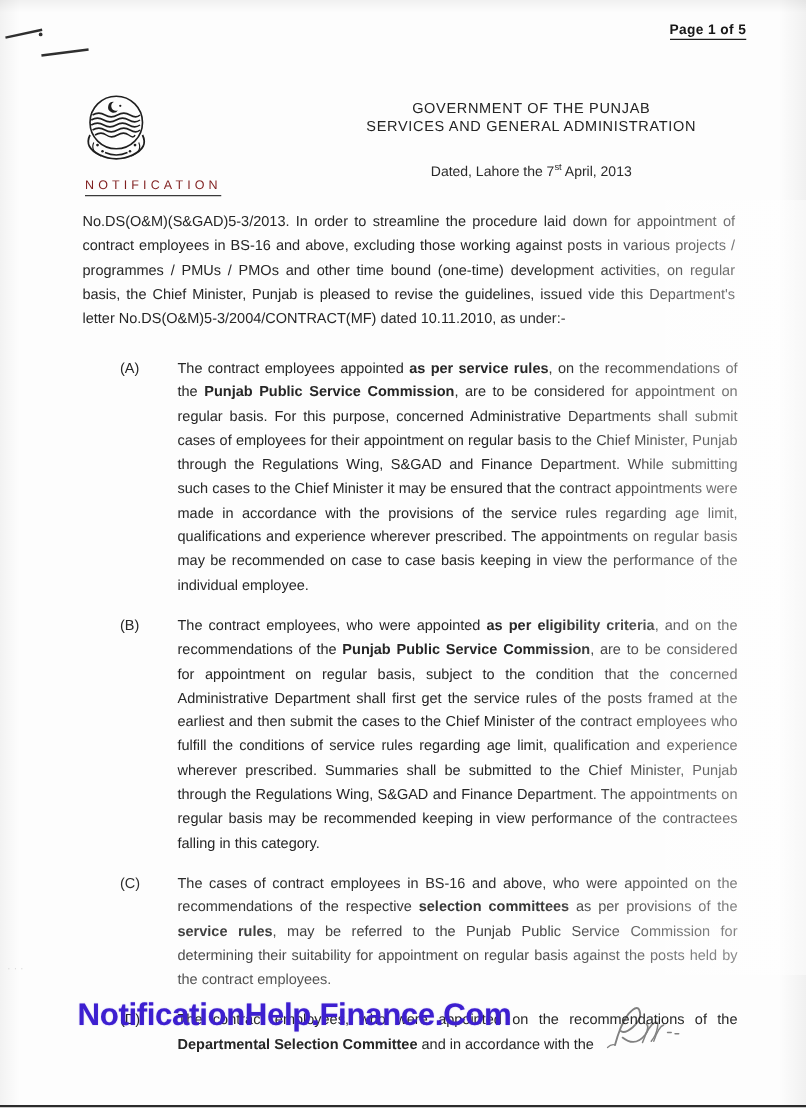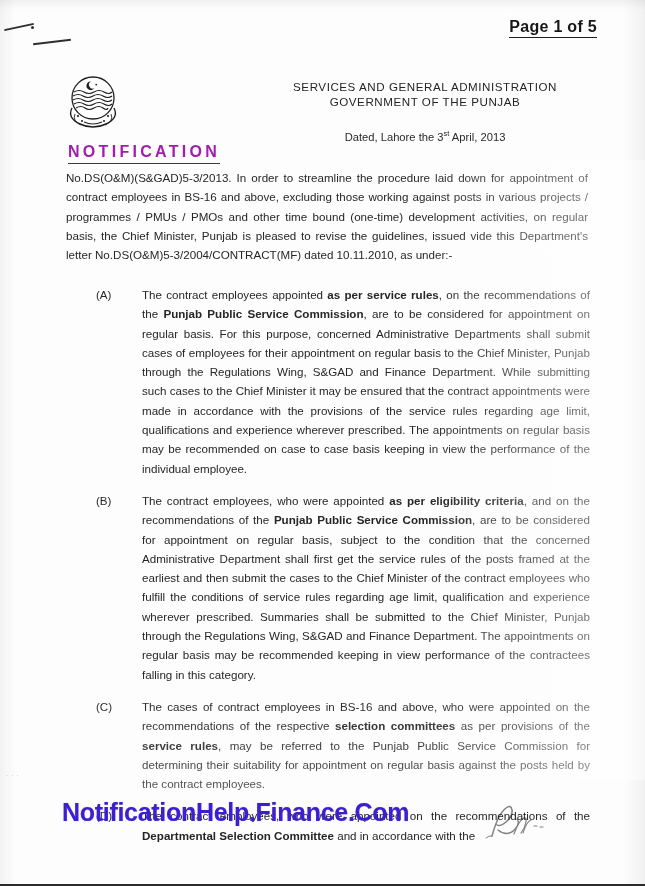--- a/index.html
+++ b/index.html
@@ -62,21 +62,21 @@
     background: #2f2f2f;
     border-radius: 50%;
     pointer-events: none;
   }
 
   
   .page-number {
     position: absolute;
     right: 48px;
     top: 18px;
-    font-size: 16px;
+    font-size: 11px;
     font-weight: bold;
     letter-spacing: 0.3px;
     border-bottom: 1.4px solid #1d1d1d;
     padding-bottom: 1px;
     color: #171717;
   }
 
   
   .emblem {
     position: absolute;
@@ -110,24 +110,24 @@
     font-size: 11.2px;
     color: #2a2a2a;
   }
   .gov-date sup { font-size: 7.5px; }
 
   
   .notification-title {
     position: absolute;
     left: 68px;
     top: 143px;
-    font-size: 16px;
-    font-weight: bold;
+    font-size: 10px;
+    font-weight: normal;
     letter-spacing: 3.3px;
-    color: #a21caf;
+    color: #7f1d1d;
     border-bottom: 1.3px solid #3a3a3a;
     padding-bottom: 2px;
   }
 
   
   .intro {
     position: absolute;
     left: 66px;
     top: 168px;
     width: 522px;
@@ -251,25 +251,25 @@
       <path d="M22 48 q9 4 18 0" fill="none" stroke="#1f1f1f" stroke-width="1.1"></path>
 
       <circle cx="16" cy="42" r="1.1" fill="#1f1f1f"></circle>
       <circle cx="46" cy="42" r="1.1" fill="#1f1f1f"></circle>
       <circle cx="20" cy="47" r="1" fill="#1f1f1f"></circle>
       <circle cx="42" cy="47" r="1" fill="#1f1f1f"></circle>
     </svg>
   </div>
 
   <div class="gov-block">
+    <div class="line">GOVERNMENT OF THE PUNJAB</div>
     <div class="line">SERVICES AND GENERAL ADMINISTRATION</div>
-    <div class="line">GOVERNMENT OF THE PUNJAB</div>
   </div>
 
-  <div class="gov-date"><span>Dated, Lahore the 3</span><sup>st</sup><span> April, 2013</span></div>
+  <div class="gov-date"><span>Dated, Lahore the 7</span><sup>st</sup><span> April, 2013</span></div>
 
   <div class="notification-title">NOTIFICATION</div>
 
   <div class="intro">No.DS(O&amp;M)(S&amp;GAD)5-3/2013. In order to streamline the procedure laid down for appointment of contract employees in BS-16 and above, excluding those working against posts in various projects / programmes / PMUs / PMOs and other time bound (one-time) development activities, on regular basis, the Chief Minister, Punjab is pleased to revise the guidelines, issued vide this Department's letter No.DS(O&amp;M)5-3/2004/CONTRACT(MF) dated 10.11.2010, as under:-</div>
 
   <div class="clause-list">
     <div class="clause">
       <div class="clause-label">(A)</div>
       <div class="clause-text">The contract employees appointed <b>as per service rules</b>, on the recommendations of the <b>Punjab Public Service Commission</b>, are to be considered for appointment on regular basis. For this purpose, concerned Administrative Departments shall submit cases of employees for their appointment on regular basis to the Chief Minister, Punjab through the Regulations Wing, S&amp;GAD and Finance Department. While submitting such cases to the Chief Minister it may be ensured that the contract appointments were made in accordance with the provisions of the service rules regarding age limit, qualifications and experience wherever prescribed. The appointments on regular basis may be recommended on case to case basis keeping in view the performance of the individual employee.</div>
     </div>

